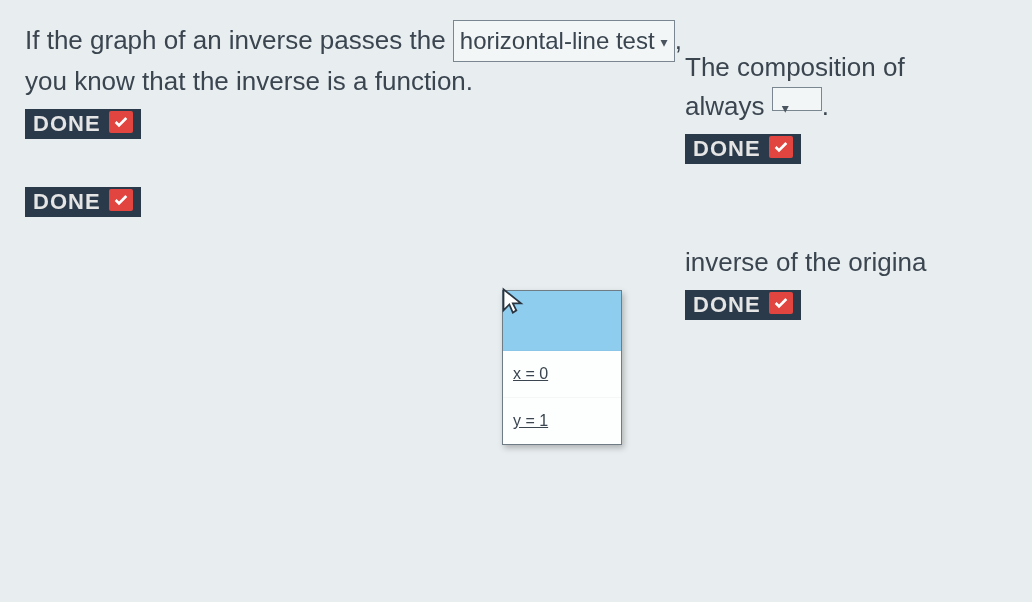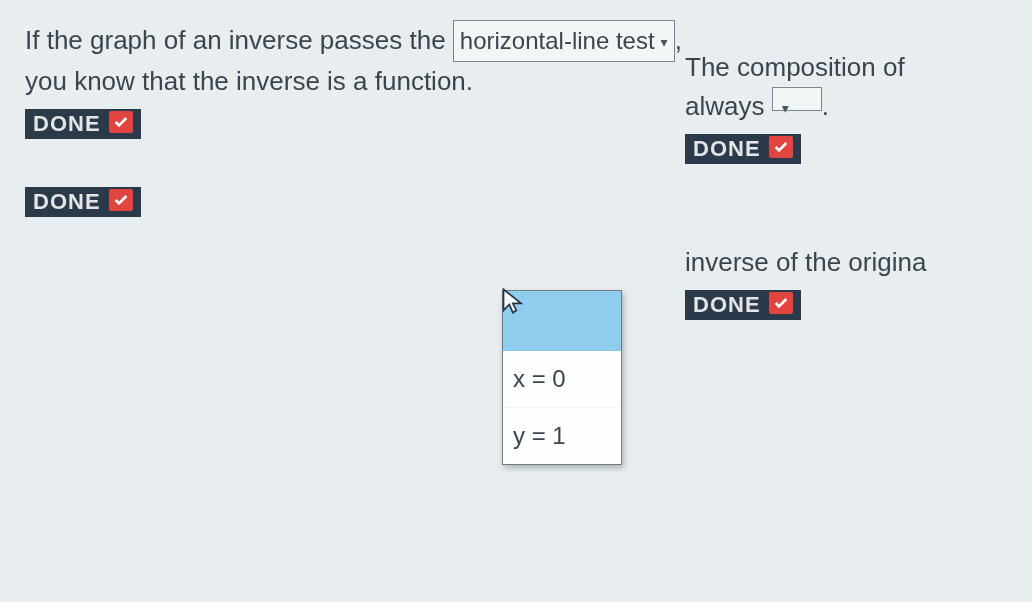--- a/index.html
+++ b/index.html
@@ -94,24 +94,25 @@
       left: 502px;
       top: 290px;
       width: 120px;
       background: #fdfefe;
       border: 1px solid #6f7b85;
       box-shadow: 2px 3px 6px rgba(0,0,0,0.25);
       z-index: 10;
     }
     .dd-list .dd-item {
       padding: 14px 10px;
-      font-size: 24px;
+      font-size: 16px;
       color: #3a4550;
       border-bottom: 1px solid rgba(0,0,0,0.03);
       cursor: pointer;
+      text-decoration: underline;
     }
     .dd-list .dd-item.blank {
       height: 60px;
       background: #8fcdef;
       padding: 0;
     }
     .dd-list .dd-item:last-child {
       border-bottom: none;
     }
     .cursor {

